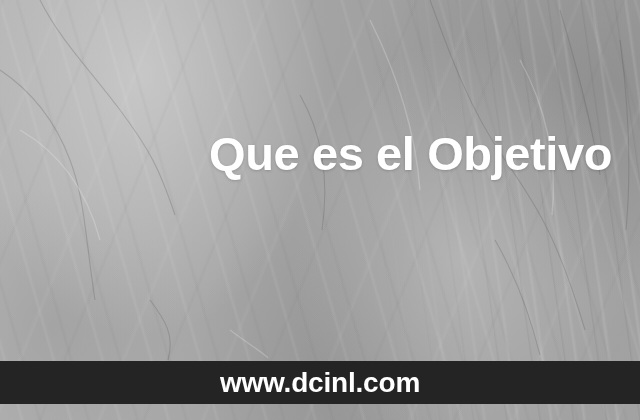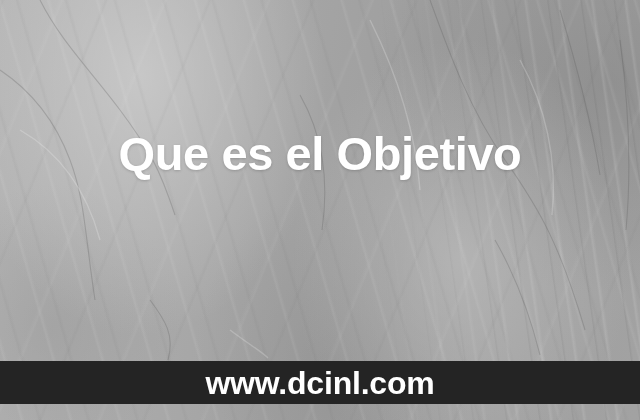--- a/index.html
+++ b/index.html
@@ -92,21 +92,21 @@
     inset: 0;
     opacity: 0.5;
   }
 
   
   #title-block {
     position: absolute;
     left: 0;
     right: 0;
     top: 131px;
-    text-align: center;
+    text-align: right;
     padding: 0 28px;
     box-sizing: border-box;
   }
   .title-line {
     display: block;
     color: #ffffff;
     font-size: 47px;
     line-height: 46px;
     font-weight: 700;
     letter-spacing: -0.4px;
@@ -121,21 +121,21 @@
     right: 0;
     top: 361px;
     height: 43px;
     background: #242424;
     display: flex;
     align-items: center;
     justify-content: center;
   }
   #footer-url {
     color: #ffffff;
-    font-size: 32px;
+    font-size: 28px;
     font-weight: 700;
     line-height: 1;
     letter-spacing: -0.2px;
     white-space: nowrap;
   }
 </style>
 </head>
 <body>
 
 <div id="card">

